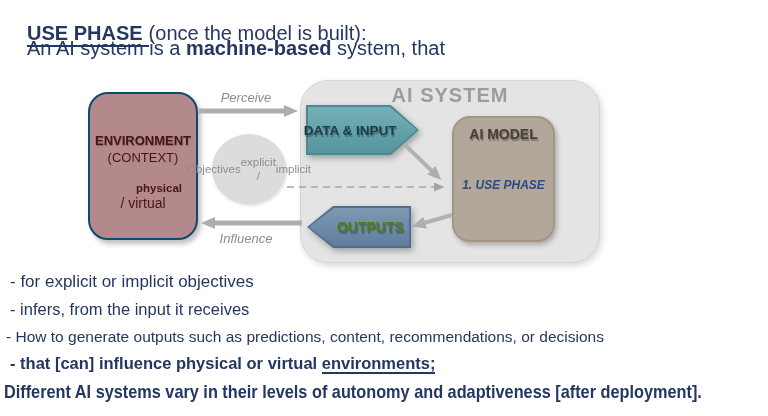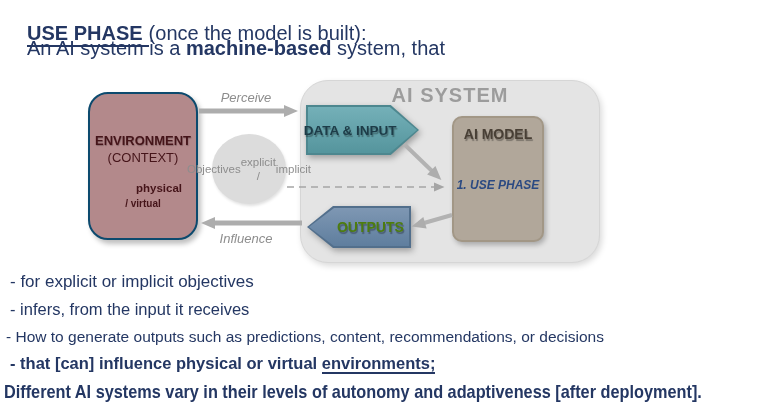--- a/index.html
+++ b/index.html
@@ -28,21 +28,21 @@
   .env-box {
     position:absolute; left:88px; top:92px; width:110px; height:148px;
     background:#b3898b; border:2px solid #0c4a6e; border-radius:20px;
     box-shadow:3px 4px 5px rgba(0,0,0,0.25); z-index:4;
     display:flex; flex-direction:column; align-items:center; text-align:center;
     padding-top:38px; color:#451419;
   }
   .env-title { font-size:13px; font-weight:bold; line-height:17px; text-shadow:0.5px 1px 1px rgba(0,0,0,0.25); }
   .env-sub   { font-size:13px; line-height:18px; }
   .env-l3    { font-size:11.5px; font-weight:bold; line-height:15px; margin-top:14px;margin-left:32px; }
-  .env-l4    { font-size:10px; font-weight:bold; line-height:15px; }
+  .env-l4    { font-size:14px; font-weight:normal; line-height:15px; }
 
   .cap { position:absolute; font-size:13px; font-style:italic; color:#8d8d8d; z-index:6; }
   .perceive-label  { left:203px; top:90px;  width:86px; text-align:center; }
   .influence-label { left:203px; top:231px; width:86px; text-align:center; }
 
   .ellipse {
     position:absolute; left:212px; top:134px; width:74px; height:70px;
     background:#dcdcdc; border-radius:50%; z-index:4;
     display:flex; flex-direction:row; justify-content:center; align-items:center;
     font-size:11.5px; line-height:14.5px; color:#8d8d8d; text-align:center;
@@ -69,22 +69,22 @@
     --bord:#526f8c; --fill:linear-gradient(180deg,#7e97b3,#5f7e9e);
   }
   .outputs .pent-label {
     position:absolute; z-index:2; left:22%; top:0; width:78%; height:100%;
     display:flex; align-items:center; justify-content:center;
     font-size:14px; font-weight:bold; color:#4d7c0f; text-shadow:1px 1.5px 1px rgba(0,0,0,0.3);
     white-space:nowrap;
   }
 
   .ai-model {
-    position:absolute; left:452px; top:116px; width:92px; height:126px;
-    background:#b1a79a; border:2px solid #a29786; border-radius:10px;
+    position:absolute; left:452px; top:116px; width:103px; height:126px;
+    background:#b1a79a; border:2px solid #a29786; border-radius:18px;
     box-shadow:2px 3px 5px rgba(0,0,0,0.25); z-index:2; text-align:center;
   }
   .ai-model-title { margin-top:8px; font-size:14px; font-weight:bold; color:#483f35; text-shadow:1px 1.5px 1px rgba(0,0,0,0.3); }
   .use-phase-step {
     position:absolute; left:0; right:0; top:60px; text-align:center;
     font-size:12px; font-weight:bold; font-style:italic; color:#2b4a82; white-space:nowrap;
   }
 
   svg.arrows { position:absolute; left:0; top:0; z-index:5; pointer-events:none; }
 

